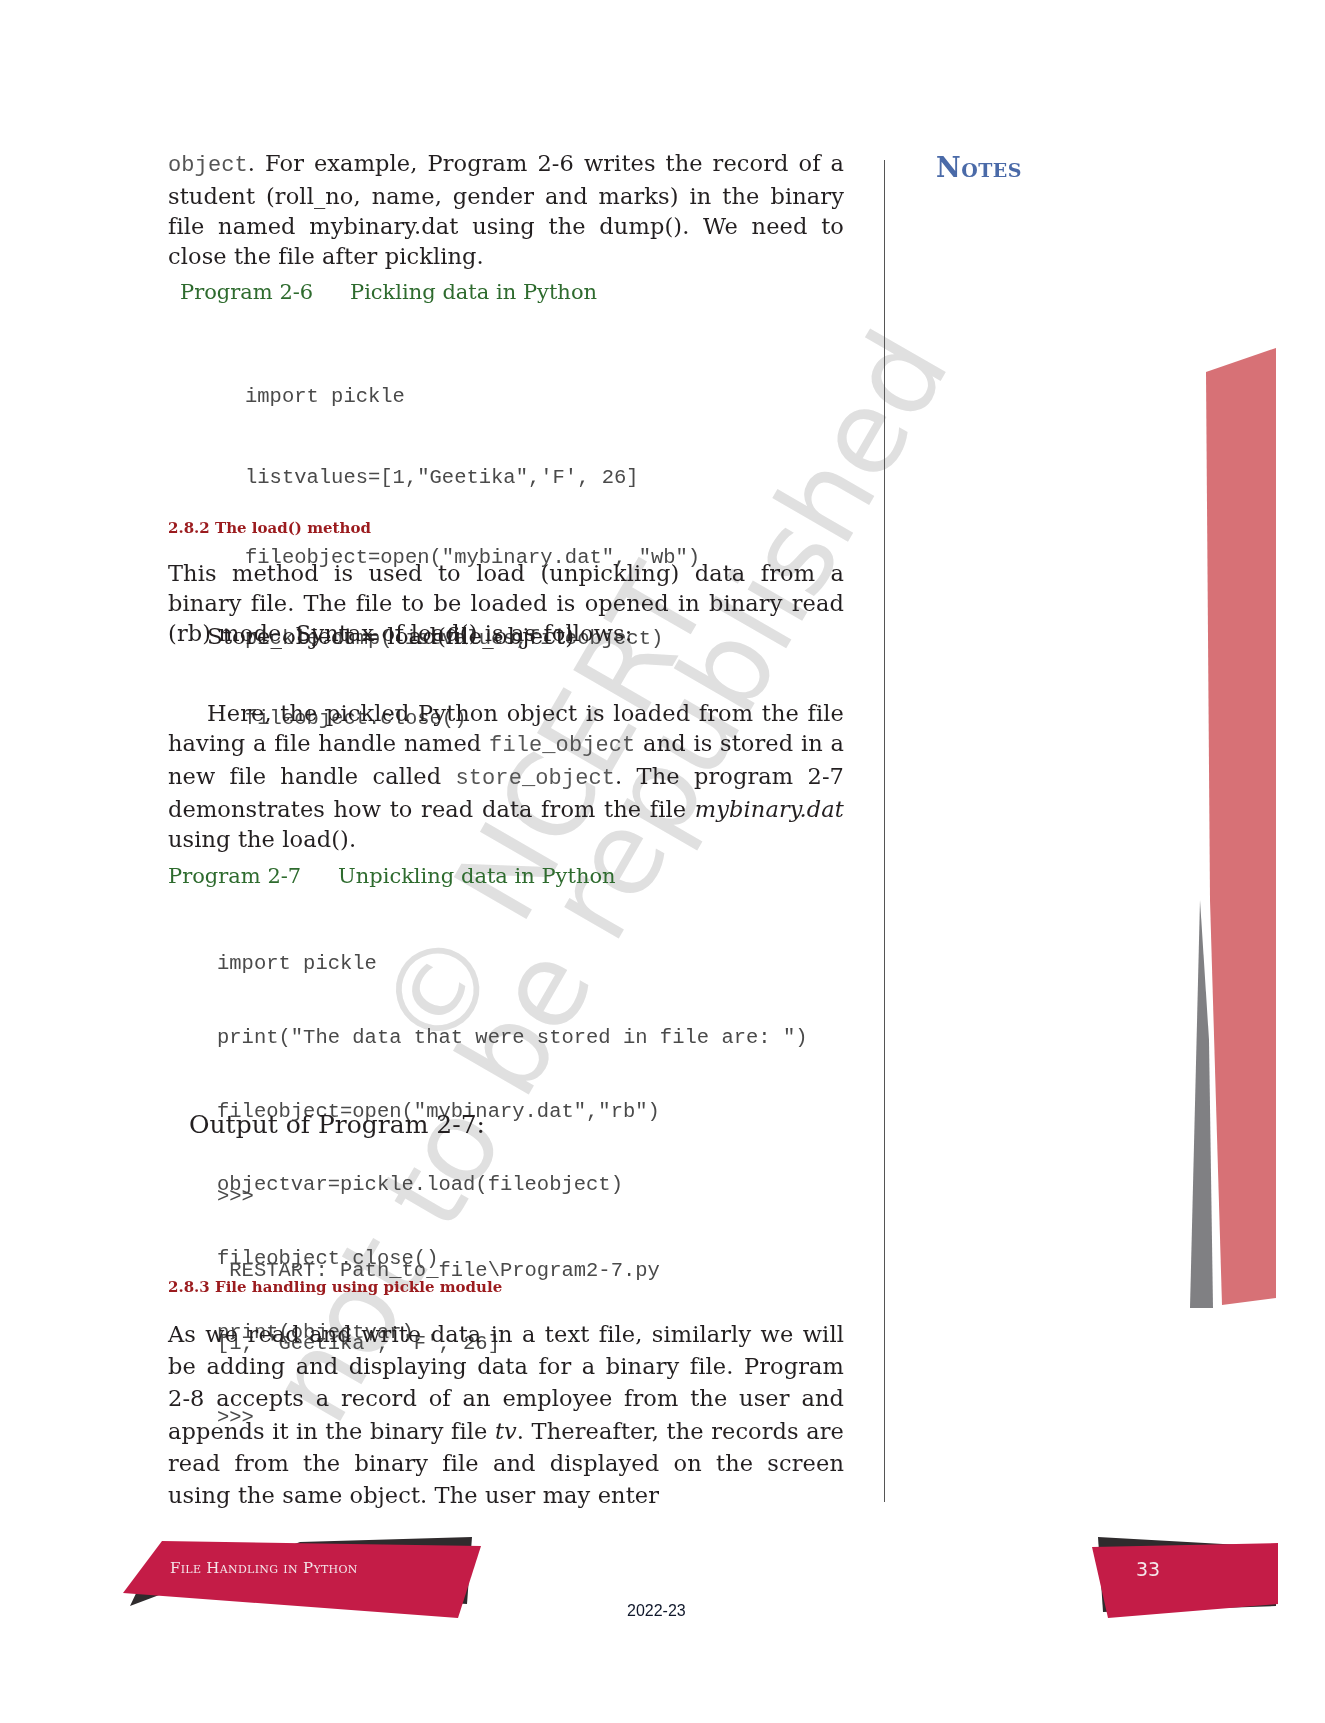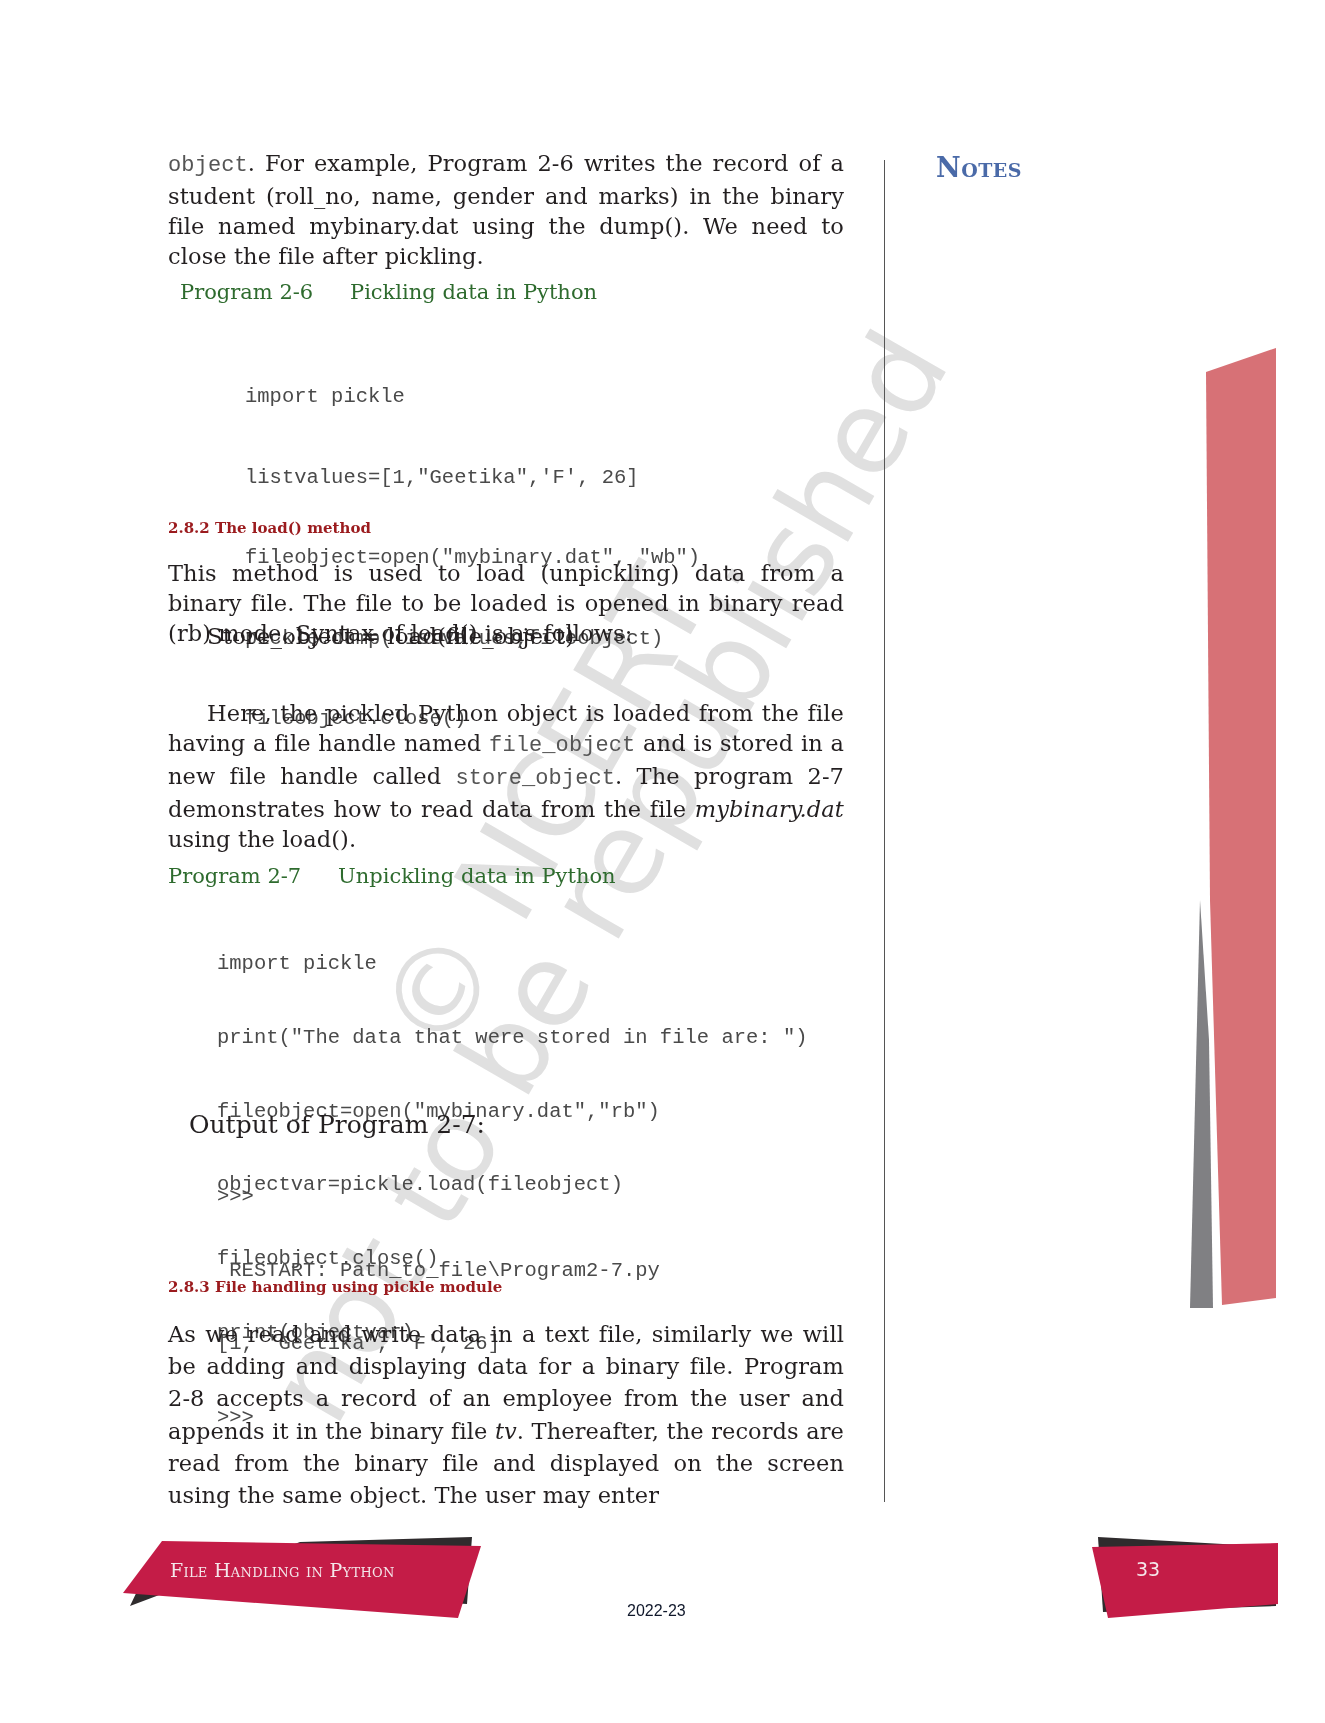--- a/index.html
+++ b/index.html
@@ -14,21 +14,21 @@
   .code { position:absolute; font-family:"Liberation Mono", monospace; font-size:20.5px; color:#4a4a4a; white-space:pre; }
   .code div { height:var(--lh); line-height:var(--lh); }
   .code1 { left:245px; top:334px; --lh:34.5px; }
   .code2 { left:217px; top:904px; --lh:27.8px; }
   .code3 { left:217px; top:1137px; --lh:27.5px; }
   .syntax { position:absolute; left:207px; top:623px; font-size:23px; }
   .out-label { position:absolute; left:189px; top:1110px; font-size:25px; }
   .divider { position:absolute; left:884px; top:160px; width:1px; height:1342px; background:#555; }
   .notes { position:absolute; left:936px; top:152px; font-family:"DejaVu Serif", serif; font-weight:bold; color:#4a6aa8; font-variant:small-caps; font-size:27px; letter-spacing:0.5px; }
   .watermark { position:absolute; left:0; top:0; width:1325px; height:1723px; pointer-events:none; }
-  .footer-label { position:absolute; left:170px; top:1559px; font-family:"DejaVu Serif", serif; font-variant:small-caps; font-size:19px; color:#f4e6ea; letter-spacing:0.3px; }
+  .footer-label { position:absolute; left:170px; top:1559px; font-family:"DejaVu Serif", serif; font-variant:small-caps; font-size:15px; color:#f4e6ea; letter-spacing:0.3px; }
   .page-num { position:absolute; left:1136px; top:1558px; font-family:"DejaVu Sans", sans-serif; font-size:19px; color:#f4e6ea; }
   .year { position:absolute; left:627px; top:1602px; font-family:"Liberation Sans", sans-serif; font-size:16px; color:#0f172a; }
 </style>
 </head>
 <body>
 
 <svg class="abs" style="left:0;top:0" width="1325" height="1723">
   <polygon points="1190,1308 1213,1308 1209,1040 1200,900" fill="#808083"></polygon>
   <polygon points="1206,372 1276,348 1276,1298 1222,1305 1210,900" fill="#d77176"></polygon>
 </svg>

